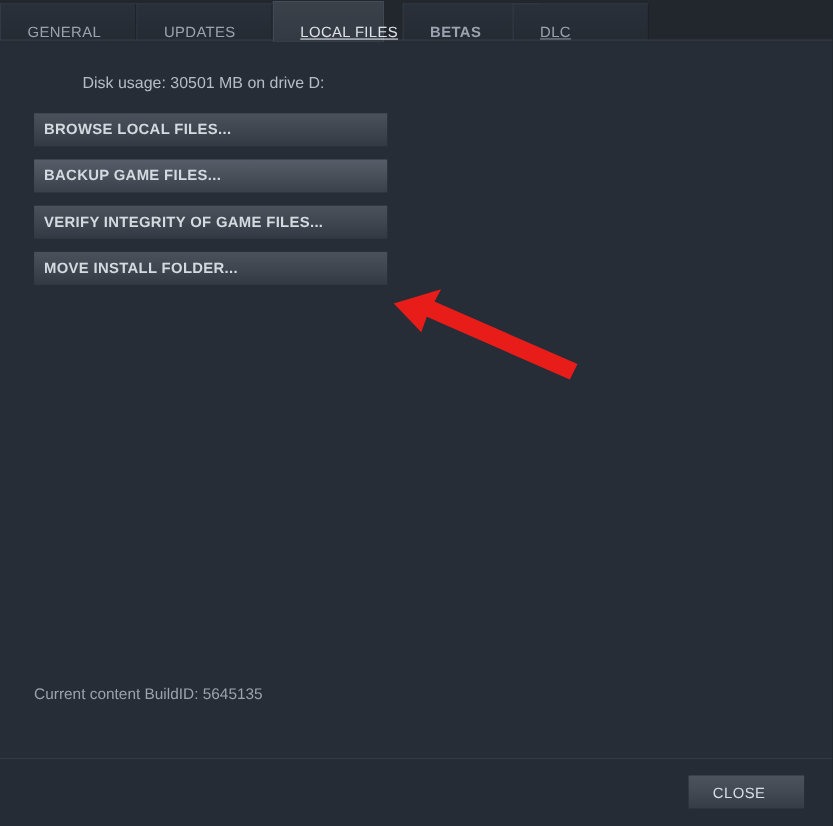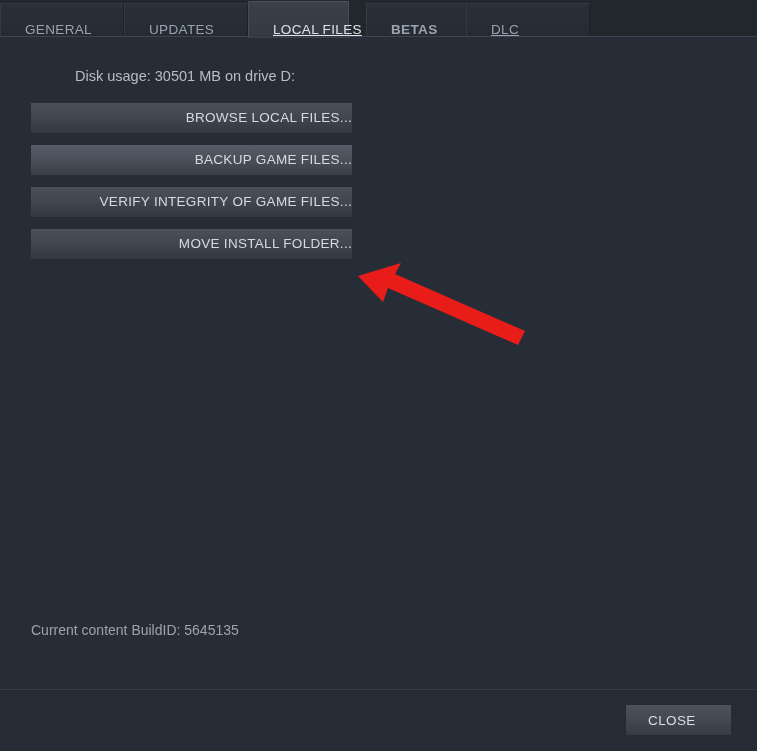--- a/index.html
+++ b/index.html
@@ -114,27 +114,28 @@
     display: block;
     width: 321px;
     height: 30px;
     margin-bottom: 12px;
     background: linear-gradient(to bottom, #4a515b 0%, #414851 42%, #333943 100%);
     border: none;
     color: #d5dae0;
     font-family: "Liberation Sans", sans-serif;
     font-size: 13.5px;
     letter-spacing: .3px;
-    text-align: right;
+    text-align: left;
     padding-left: 9px;
     line-height: 30px;
     cursor: pointer;
     text-transform: uppercase;
     white-space: nowrap;
     overflow: hidden;
+    font-weight: bold;
   }
   .action-button.hl {
     background: linear-gradient(to bottom, #565d68 0%, #4b525c 42%, #3a4049 100%);
   }
 
   #buildid {
     position: absolute;
     left: 31px;
     top: 585px;
     color: #9ba3ac;

